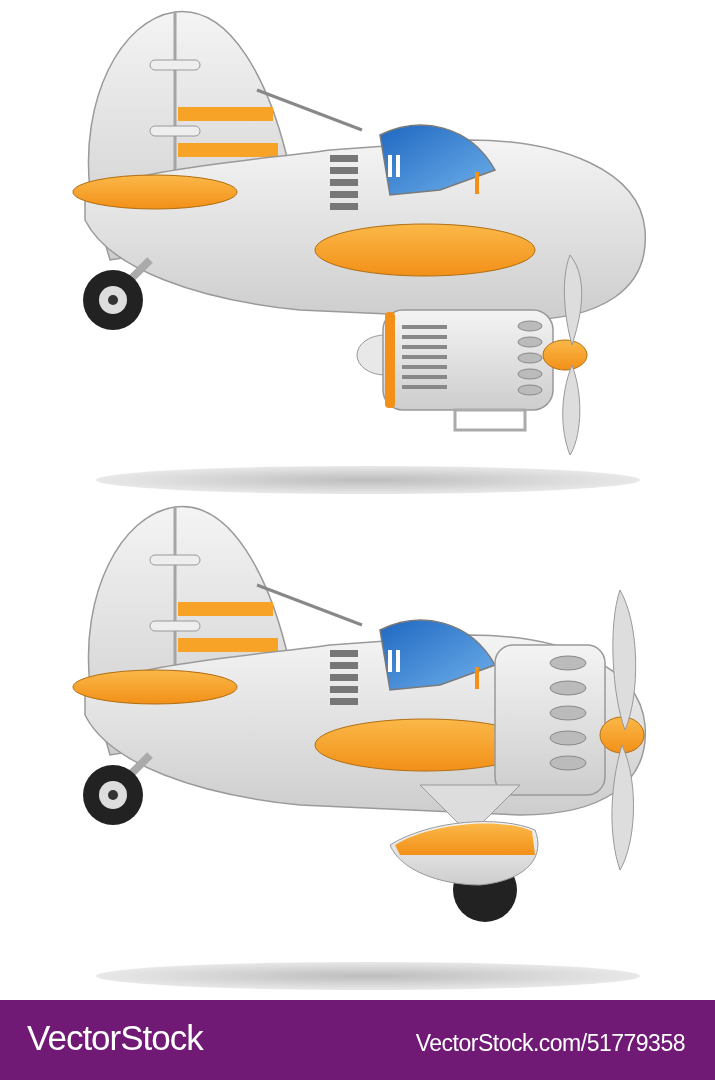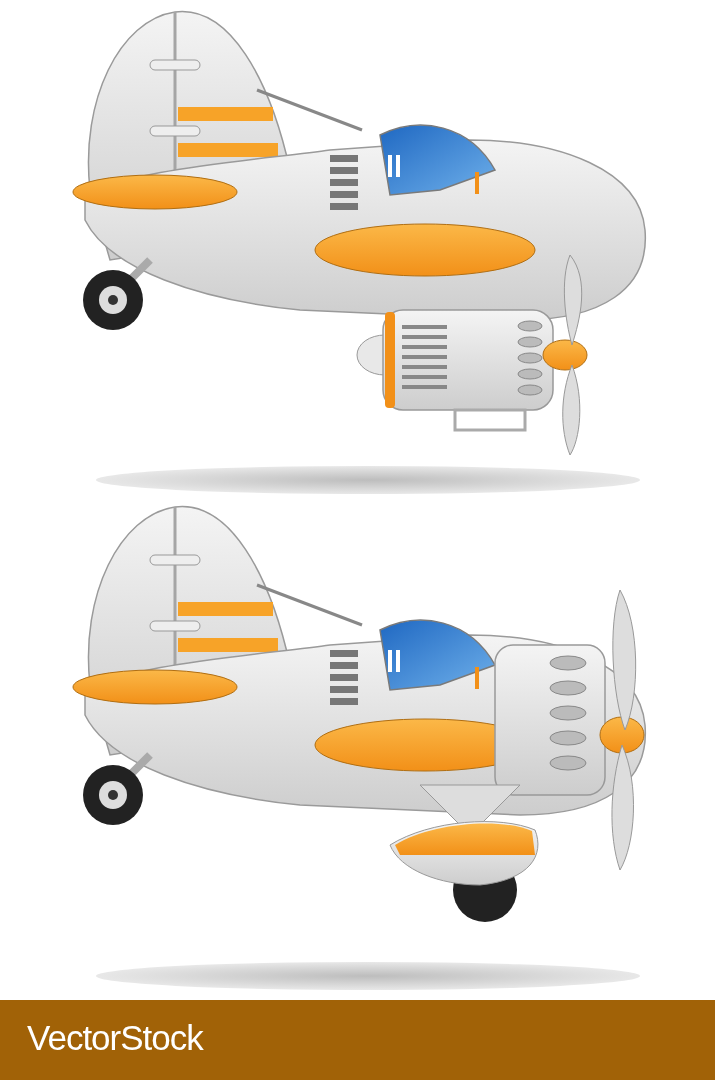--- a/index.html
+++ b/index.html
@@ -1,18 +1,18 @@
 <!DOCTYPE html>
 <html><head>
 <meta charset="utf-8">
 <style>
   html,body{margin:0;padding:0;background:#ffffff;}
   body{width:715px;height:1080px;position:relative;overflow:hidden;font-family:"Liberation Sans",sans-serif;}
   .art{position:absolute;left:0;top:0;width:715px;height:1000px;}
-  .footer{position:absolute;left:0;top:1000px;width:715px;height:80px;background:#a16207;color:#ffffff;}
+  .footer{position:absolute;left:0;top:1000px;width:715px;height:80px;background:#701a75;color:#ffffff;}
   .brand{position:absolute;left:27px;top:18px;font-size:35px;letter-spacing:-1px;font-family:"Liberation Sans",sans-serif;}
   .link{position:absolute;right:30px;top:30px;font-size:23px;letter-spacing:-0.5px;font-family:"Liberation Sans",sans-serif;}
 </style>
 </head>
 <body>
 
 <div class="art">
 <svg width="715" height="1000" viewBox="0 0 715 1000" xmlns="http://www.w3.org/2000/svg">
   <defs>
     <linearGradient id="bodyG" x1="0" y1="0" x2="0" y2="1">
@@ -117,13 +117,14 @@
     <circle cx="485" cy="395" r="32" fill="#222"></circle>
     <path d="M390 350 C430 325 500 320 535 335 C545 360 530 385 480 390 C440 390 400 375 390 350 Z" fill="url(#bodyG)" stroke="#999"></path>
     <path d="M395 350 C430 328 500 322 532 336 L535 360 L400 360 Z" fill="url(#orgG)"></path>
   </g>
   <ellipse cx="368" cy="976" rx="272" ry="14" fill="url(#shadowG)"></ellipse>
 </svg>
 </div>
 
 <div class="footer">
   <span class="brand">VectorStock</span>
+  <span class="link">VectorStock.com/51779358</span>
 </div>
 
 </body></html>

